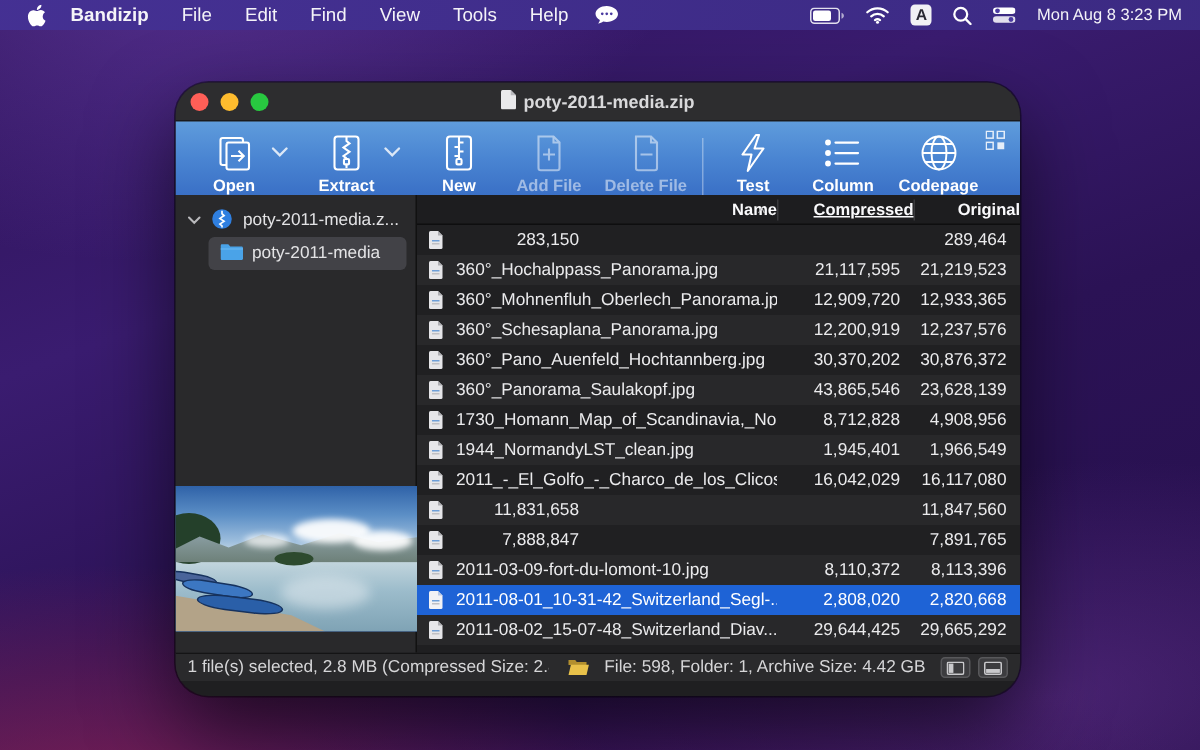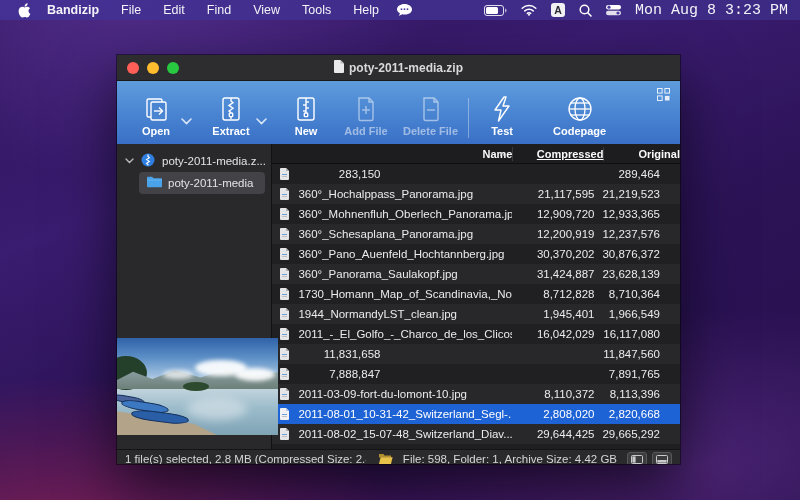--- a/index.html
+++ b/index.html
@@ -26,38 +26,38 @@
     display:flex; align-items:center; color:#f4f3f8; font-size:12.5px; }
   .mb-left { display:flex; align-items:center; gap:0; padding-left:12px; }
   .mb-apple { width:24px; display:flex; justify-content:center; }
   .mb-item { padding:0 11px; line-height:20px; }
   .mb-item.app { font-weight:bold; }
   .mb-chat { margin-left:6px; display:flex; align-items:center; }
   .mb-right { margin-left:auto; display:flex; align-items:center; gap:14px; padding-right:12px; }
   .mb-ic { display:flex; align-items:center; }
   .mb-a-box { width:14px; height:14px; background:#f1f1f4; border-radius:3px; color:#2b2b33;
     font-size:10.5px; font-weight:bold; display:flex; align-items:center; justify-content:center; }
-  .mb-clock { font-size:15px; white-space:nowrap;font-family:Liberation Mono, monospace; }
+  .mb-clock { font-size:11px; white-space:nowrap; }
 
   
   .window { position:absolute; left:117px; top:55px; width:563px; height:409px;
-    border-radius:0; overflow:hidden; z-index:4;
+    border-radius:22px; overflow:hidden; z-index:4;
     box-shadow:0 0 0 1px rgba(0,0,0,.45), 0 24px 55px rgba(0,0,0,.6); background:#1f1f21; }
 
   .titlebar { height:26px; background:#2d2d2f; border-bottom:1px solid #1a1a1b;
     display:flex; align-items:center; position:relative; }
   .lights { display:flex; gap:8px; padding-left:10px; }
   .light { width:12px; height:12px; border-radius:50%; }
   .light.red { background:#ff5f57; } .light.yellow { background:#febc2e; } .light.green { background:#28c840; }
   .wtitle { position:absolute; left:0; right:0; display:flex; align-items:center; justify-content:center;
     gap:5px; color:#d9d9db; font-size:12px; font-weight:bold; pointer-events:none; }
 
   
-  .toolbar { height:63px; background:linear-gradient(180deg,#5f9cdc 0%,#4a85d2 50%,#3a70c6 100%);
-    display:flex; align-items:center; padding:7px 10px 0 16px; position:relative; }
+  .toolbar { height:49px; background:linear-gradient(180deg,#5f9cdc 0%,#4a85d2 50%,#3a70c6 100%);
+    display:flex; align-items:flex-start; padding:7px 10px 0 16px; position:relative; }
   .tbtn { display:flex; flex-direction:column; align-items:center; gap:2px; min-width:46px; }
   .tbtn .ticon { height:28px; display:flex; align-items:center; justify-content:center; }
   .tbtn .tlabel { font-size:11px; font-weight:bold; color:#fff; white-space:nowrap; }
   .tbtn.disabled .tlabel { color:rgba(255,255,255,.5); }
   .tbtn.disabled .ticon { opacity:.5; }
   .tchev { margin:10px 2px 0 2px; display:flex; }
   .tsep { width:1px; height:40px; background:rgba(255,255,255,.35); margin:4px 10px 0 10px; }
   .tgrid { position:absolute; right:10px; top:6px; }
   .sp { width:14px; }
 
@@ -102,21 +102,21 @@
   .th-name { width:240px; } .th-comp { width:90px;text-decoration:underline; } .th-orig { flex:1; }
   .th-name .sort { position:absolute; right:8px; top:3px; font-weight:normal; color:#bdbdc0; font-size:10px; }
   .th-div { width:1px; height:14px; background:#3a3a3d; }
   .trow { display:flex; height:20px; align-items:center; }
   .trow:nth-child(odd) { background:#28282a; }
   .trow:nth-child(even) { background:#202022; }
   .trow.selected { background:#1e63d6; color:#fff; }
   .fi { width:26px; display:flex; justify-content:center; flex:none; }
   .c-name { width:214px; white-space:nowrap; overflow:hidden; flex:none; }
   .c-comp { width:90px; text-align:right; padding-right:8px; flex:none; }
-  .c-orig { flex:1; text-align:right; padding-right:20px; }
+  .c-orig { flex:1; text-align:right; padding-right:9px; }
 
   
   .statusbar { height:19px; background:#2a2a2c; border-top:1px solid #141415;
     display:flex; align-items:center; font-size:11.5px; color:#d6d6d8; padding:0 8px; gap:10px; }
   .sb-left { white-space:nowrap; overflow:hidden; }
   .sb-right { white-space:nowrap; }
   .sb-folder { display:flex; margin-left:2px; }
   .sb-btns { margin-left:auto; display:flex; gap:5px; }
   .sb-btn { width:20px; height:14px; background:#3c3c3f; border:1px solid #58585b; border-radius:3px;
     display:flex; align-items:center; justify-content:center; }
@@ -283,20 +283,33 @@
     <div class="tsep"></div>
     <div class="tbtn">
       <span class="ticon">
         <svg width="22" height="26" viewBox="0 0 22 26" fill="none" stroke="#fff" stroke-width="1.4">
             <path d="M13 1L4 14h6l-2.5 11L18 10h-6l3-9z" stroke-linejoin="round"></path>
           </svg>
       </span>
       <span class="tlabel">Test</span>
     </div>
     <span class="sp"></span>
+    <div class="tbtn">
+      <span class="ticon">
+        <svg width="26" height="22" viewBox="0 0 26 22" fill="none" stroke="#fff" stroke-width="1.5" stroke-linecap="round">
+            <circle cx="3" cy="4" r="1.2" fill="#fff"></circle>
+            <line x1="8" y1="4" x2="23" y2="4"></line>
+            <circle cx="3" cy="11" r="1.2" fill="#fff"></circle>
+            <line x1="8" y1="11" x2="23" y2="11"></line>
+            <circle cx="3" cy="18" r="1.2" fill="#fff"></circle>
+            <line x1="8" y1="18" x2="23" y2="18"></line>
+          </svg>
+      </span>
+      <span class="tlabel">Column</span>
+    </div>
     <span class="sp"></span>
     <div class="tbtn">
       <span class="ticon">
         <svg width="26" height="26" viewBox="0 0 26 26" fill="none" stroke="#fff" stroke-width="1.3">
             <circle cx="13" cy="13" r="11"></circle>
             <ellipse cx="13" cy="13" rx="5" ry="11"></ellipse>
             <line x1="2" y1="13" x2="24" y2="13"></line>
             <line x1="3.5" y1="7" x2="22.5" y2="7"></line>
             <line x1="3.5" y1="19" x2="22.5" y2="19"></line>
           </svg>
@@ -435,35 +448,35 @@
       <div class="trow">
         <span class="fi">
             <svg width="10" height="12" viewBox="0 0 10 12">
               <path d="M1 0h5l3 3v8a1 1 0 0 1-1 1H1a1 1 0 0 1-1-1V1a1 1 0 0 1 1-1z" fill="#e6e6e9"></path>
               <path d="M6 0l3 3H6z" fill="#aeaeb2"></path>
               <rect x="2" y="6" width="5" height="1" fill="#6f9fd8"></rect>
               <rect x="2" y="8" width="5" height="1" fill="#c0c0c4"></rect>
             </svg>
           </span>
         <span class="c-name">360°_Panorama_Saulakopf.jpg</span>
-        <span class="c-comp">31,424,887</span>
+        <span class="c-comp">43,865,546</span>
         <span class="c-orig">23,628,139</span>
       </div>
       <div class="trow">
         <span class="fi">
             <svg width="10" height="12" viewBox="0 0 10 12">
               <path d="M1 0h5l3 3v8a1 1 0 0 1-1 1H1a1 1 0 0 1-1-1V1a1 1 0 0 1 1-1z" fill="#e6e6e9"></path>
               <path d="M6 0l3 3H6z" fill="#aeaeb2"></path>
               <rect x="2" y="6" width="5" height="1" fill="#6f9fd8"></rect>
               <rect x="2" y="8" width="5" height="1" fill="#c0c0c4"></rect>
             </svg>
           </span>
         <span class="c-name">1730_Homann_Map_of_Scandinavia,_Nor...</span>
         <span class="c-comp">8,712,828</span>
-        <span class="c-orig">8,710,364</span>
+        <span class="c-orig">4,908,956</span>
       </div>
       <div class="trow">
         <span class="fi">
             <svg width="10" height="12" viewBox="0 0 10 12">
               <path d="M1 0h5l3 3v8a1 1 0 0 1-1 1H1a1 1 0 0 1-1-1V1a1 1 0 0 1 1-1z" fill="#e6e6e9"></path>
               <path d="M6 0l3 3H6z" fill="#aeaeb2"></path>
               <rect x="2" y="6" width="5" height="1" fill="#6f9fd8"></rect>
               <rect x="2" y="8" width="5" height="1" fill="#c0c0c4"></rect>
             </svg>
           </span>

